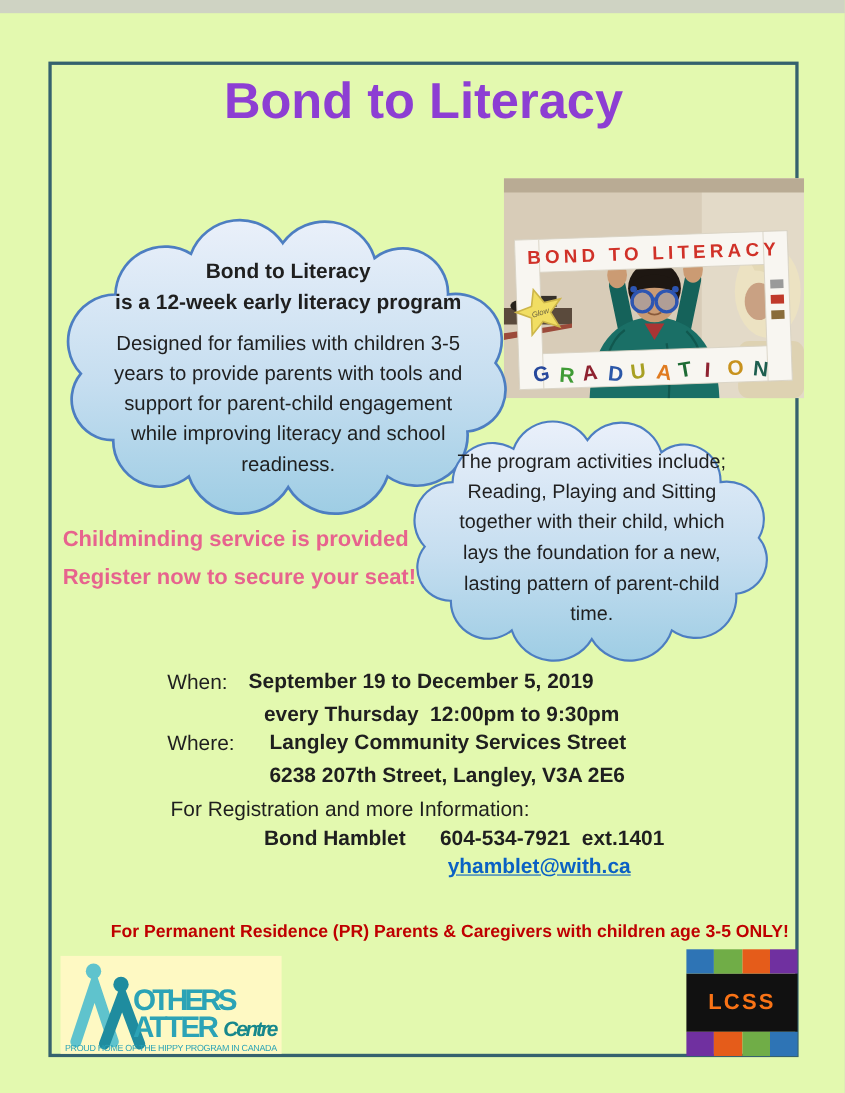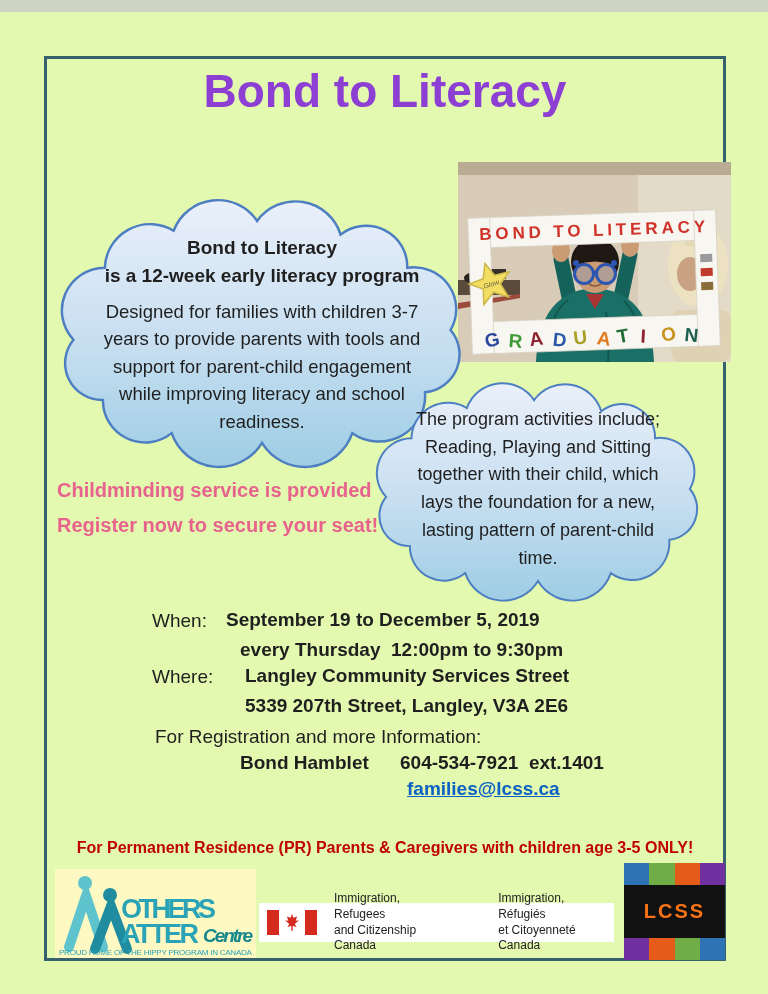--- a/index.html
+++ b/index.html
@@ -66,20 +66,21 @@
   .contact-email{
     left:407px;top:766px;font-weight:700;
     color:var(--c-link,#0b61c4);
     text-decoration:underline;cursor:pointer;
   }
   
   .pr-notice{
     position:absolute;left:44px;top:827px;width:682px;
     text-align:center;font-size:16px;font-weight:700;
     color:var(--c-red,#bf0000);
+    padding-left:24px;
   }
   
   .mmc-logo{position:absolute;left:55px;top:857px;width:201px;height:89px;background:#fef9c3;}
   .canada-strip{
     position:absolute;left:259px;top:891px;width:355px;height:39px;
     background:#ffffff;display:flex;align-items:center;
   }
   .canada-flag{margin-left:8px;width:50px;height:25px;flex:0 0 auto;}
   .ircc-block{font-size:12px;line-height:1.3;color:#222;margin-left:17px;}
   .ircc-fr{margin-left:44px;}
@@ -185,21 +186,21 @@
           <stop offset="0" stop-color="#eaf0fa"></stop>
           <stop offset="0.55" stop-color="#c6def0"></stop>
           <stop offset="1" stop-color="#9ecde4"></stop>
         </linearGradient>
       </defs>
       <path d="M28,160 A44,44 0 0 1 60,86 A46,46 0 0 1 130,48 A48,48 0 0 1 215,38 A48,48 0 0 1 300,52 A42,42 0 0 1 368,86 A43,43 0 0 1 412,150 A39,39 0 0 1 386,214 A47,47 0 0 1 312,256 A51,51 0 0 1 220,266 A51,51 0 0 1 128,256 A43,43 0 0 1 58,222 A38,38 0 0 1 28,160 Z" fill="url(#cg1)" stroke-width="2.5" stroke="#4d7ec1"></path>
     </svg>
     <div class="cloud-text">
       <div class="cloud-heading">Bond to Literacy</div>
       <div class="cloud-heading">is a 12-week early literacy program</div>
-      <div class="cloud-body">Designed for families with children 3-7 years to provide parents with tools and support for parent-child engagement while improving literacy and school readiness.</div>
+      <div class="cloud-body">Designed for families with children 3-5 years to provide parents with tools and support for parent-child engagement while improving literacy and school readiness.</div>
     </div>
   </div>
 
   <div class="cloud cloud2">
     <svg viewBox="0 0 440 300" preserveAspectRatio="none">
       <defs>
         <linearGradient id="cg2" x1="0" y1="0" x2="0" y2="1">
           <stop offset="0" stop-color="#eaf0fa"></stop>
           <stop offset="0.55" stop-color="#c6def0"></stop>
           <stop offset="1" stop-color="#9ecde4"></stop>
@@ -211,61 +212,45 @@
   </div>
 
   <div class="pink-line pink1">Childminding service is provided</div>
   <div class="pink-line pink2">Register now to secure your seat!</div>
 
   <div class="detail when-label">When:</div>
   <div class="detail bold when-v1">September 19 to December 5, 2019</div>
   <div class="detail bold pre when-v2">every Thursday  12:00pm to 9:30pm</div>
   <div class="detail where-label">Where:</div>
   <div class="detail bold where-v1">Langley Community Services Street</div>
-  <div class="detail bold where-v2">5339 207th Street, Langley, V3A 2E6</div>
+  <div class="detail bold where-v2">6238 207th Street, Langley, V3A 2E6</div>
   <div class="detail reg-label">For Registration and more Information:</div>
   <div class="detail bold contact-name">Bond Hamblet</div>
   <div class="detail bold pre contact-phone">604-534-7921  ext.1401</div>
-  <a class="detail contact-email">families@lcss.ca</a>
+  <a class="detail contact-email">yhamblet@with.ca</a>
 
   <div class="pr-notice">For Permanent Residence (PR) Parents &amp; Caregivers with children age 3-5 ONLY!</div>
 
   <div class="mmc-logo">
     <svg viewBox="0 0 201 89" width="201" height="89">
       <g>
         <circle cx="30" cy="14" r="7" fill="#5fc3cd"></circle>
         <path d="M14,78 L31,27 L48,78" fill="none" stroke-width="10" stroke-linecap="round" stroke="#5fc3cd"></path>
       </g>
       <g>
         <circle cx="55" cy="26" r="7" fill="#1f8c9f"></circle>
         <path d="M40,80 L56,37 L72,80" fill="none" stroke-width="10" stroke-linecap="round" stroke="#1f8c9f"></path>
       </g>
       <text x="66" y="49" font-size="27" font-weight="700" textLength="95" fill="#2ba3b6">OTHERS</text>
       <text x="66" y="74" font-size="27" font-weight="700" textLength="78" fill="#2ba3b6">ATTER</text>
       <text x="148" y="73" font-size="19" font-weight="700" font-style="italic" textLength="50" fill="#17888c">Centre</text>
       <text x="4" y="86" font-size="8.1" textLength="193" fill="#2ba3b6">PROUD HOME OF THE HIPPY PROGRAM IN CANADA</text>
     </svg>
   </div>
 
-  <div class="canada-strip">
-    <svg class="canada-flag" viewBox="0 0 54 27">
-      <rect x="0" y="0" width="54" height="27" fill="#ffffff"></rect>
-      <rect x="0" y="0" width="13" height="27" fill="#d52b1e"></rect>
-      <rect x="41" y="0" width="13" height="27" fill="#d52b1e"></rect>
-      <path d="M27,4 L28.5,8.5 L32.5,7 L31,11.5 L34.5,11 L30,15 L32,18.5 L27.8,17 L27.8,22.5 L26.2,22.5 L26.2,17 L22,18.5 L24,15 L19.5,11 L23,11.5 L21.5,7 L25.5,8.5 Z" fill="#d52b1e"></path>
-    </svg>
-    <div class="ircc-block ircc-en">
-      <div>Immigration, Refugees</div>
-      <div>and Citizenship Canada</div>
-    </div>
-    <div class="ircc-block ircc-fr">
-      <div>Immigration, Réfugiés</div>
-      <div>et Citoyenneté Canada</div>
-    </div>
-  </div>
 
   <div class="lcss-logo">
     <div class="lcss-row" id="lcss-top">
         <div style="background: rgb(46, 116, 181);"></div>
         <div style="background: rgb(112, 173, 71);"></div>
         <div style="background: rgb(229, 92, 26);"></div>
         <div style="background: rgb(112, 48, 160);"></div>
       </div>
     <div class="lcss-black">LCSS</div>
     <div class="lcss-row" id="lcss-bottom">

